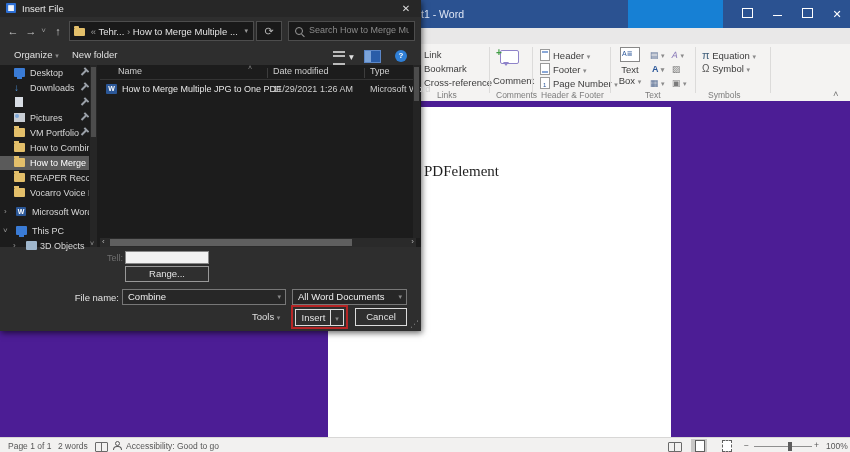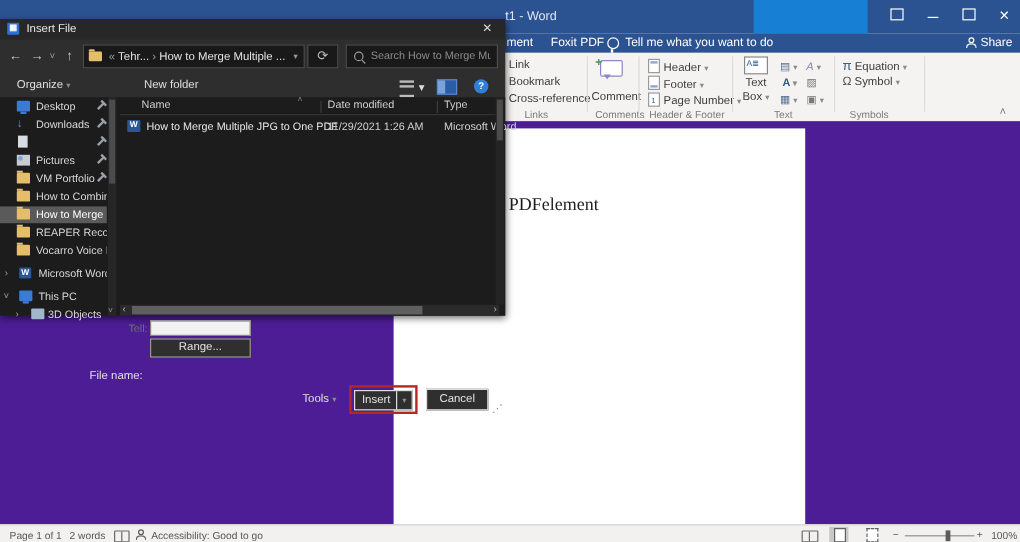--- a/index.html
+++ b/index.html
@@ -43,21 +43,21 @@
   .statusbar{position:absolute;left:0;top:437px;width:850px;height:15px;background:#f2f1f0;border-top:1px solid #d8d7d6;font-size:8.5px;color:#565656;}
   .st{position:absolute;top:3px;white-space:nowrap;}
   .book-icon{position:absolute;width:11px;height:8px;border:1px solid #6a6a6a;border-radius:1px;}
   .book-icon::before{content:"";position:absolute;left:5px;top:0;bottom:0;width:1px;background:#6a6a6a;}
   .pg-icon{position:absolute;width:8px;height:10px;border:1px solid #5f5f5f;background:#fff;}
   .pg-icon.web{border-style:dashed;}
   .view-sel{position:absolute;width:16px;height:13px;background:#c9c8c7;}
   .zoom-track{position:absolute;width:58px;height:1px;background:#8f8f8f;}
   .zoom-thumb{position:absolute;width:4px;height:9px;background:#5c5c5c;}
   
-  .dialog{position:absolute;left:0;top:16px;width:421px;height:247px;background:#2e2e2e;color:#e4e4e4;font-size:9.5px;box-shadow:1px 2px 6px rgba(0,0,0,.6);}
+  .dialog{position:absolute;left:0;top:0;width:421px;height:331px;background:#2e2e2e;color:#e4e4e4;font-size:9.5px;box-shadow:1px 2px 6px rgba(0,0,0,.6);}
   .dtitle{position:absolute;left:0;top:0;width:421px;height:17px;background:#272727;}
   .dtitle-text{position:absolute;left:22px;top:3px;font-size:9.5px;color:#e8e8e8;}
   .dlogo{position:absolute;left:6px;top:3px;width:10px;height:10px;background:#2d6fd4;border-radius:1px;color:#fff;font-size:7px;font-weight:bold;text-align:center;line-height:10px;}
   .dclose{position:absolute;right:0;top:0;width:30px;height:17px;text-align:center;line-height:17px;color:#ddd;font-size:10px;}
   .navbtn{position:absolute;top:22px;width:16px;height:18px;color:#c9c9c9;font-size:11px;text-align:center;line-height:18px;}
   .field{position:absolute;top:21px;height:20px;background:#191919;border:1px solid #4d4d4d;box-sizing:border-box;}
   .addr-in{position:absolute;top:4px;left:4px;white-space:nowrap;color:#e2e2e2;font-size:9.5px;}
   .folder-icon{display:inline-block;width:11px;height:8px;background:#e3bf6a;border-radius:1px;position:relative;vertical-align:-1px;margin-right:3px;}
   .folder-icon::before{content:"";position:absolute;top:-2px;left:0;width:5px;height:2px;background:#e3bf6a;border-radius:1px 1px 0 0;}
   .srch{position:absolute;left:20px;top:3px;color:#8b8b8b;font-size:9px;background:transparent;border:none;width:100px;font-family:"Liberation Sans",sans-serif;padding:0;}
@@ -119,28 +119,20 @@
 
   <div class="wtitlebar">
     <span class="wtitle">t1 - Word</span>
     <div class="whighlight"></div>
     <div class="wc" style="left:734px;"><span class="box-icon"></span></div>
     <div class="wc" style="left:764px;"><span class="min-icon"></span></div>
     <div class="wc" style="left:794px;"><span class="box-icon"></span></div>
     <div class="wc" style="left:824px;">✕</div>
   </div>
 
-  <div class="wtabs">
-    <span class="wtab" style="left:422px;">ment</span>
-    <span class="wtab" style="left:459px;">Foxit PDF</span>
-    <span class="bulb-icon" style="left:506px;top:3px;"></span>
-    <span class="wtab" style="left:521px;">Tell me what you want to do</span>
-    <span class="person-icon" style="left:805px;top:3px;color:#fff;"></span>
-    <span class="wtab" style="left:817px;">Share</span>
-  </div>
 
   <div class="ribbon">
 
     <span class="ritem" style="left:424px;top:5px;">Link</span>
     <span class="ritem" style="left:424px;top:19px;">Bookmark</span>
     <span class="ritem" style="left:424px;top:33px;">Cross-reference</span>
     <span class="rlabel" style="left:437px;">Links</span>
     <div class="rsep" style="left:489px;"></div>
 
     <div class="bubble-icon" style="left:500px;top:6px;">
@@ -224,21 +216,21 @@
     </div>
     <div class="field" style="left:256px;width:26px;text-align:center;">
       <span style="color:#bbb;font-size:11px;line-height:19px;">⟳</span>
     </div>
     <div class="field" style="left:288px;width:127px;">
       <span class="mag-icon"></span>
       <input class="srch" placeholder="Search How to Merge Multi..." style="">
     </div>
 
     <span class="tbar" style="left:14px;"><span>Organize</span> <span class="caret">▾</span></span>
-    <span class="tbar" style="left:72px;margin-left:48px;">New folder</span>
+    <span class="tbar" style="left:72px;">New folder</span>
     <span class="list-icon" style="left:333px;top:51px;"></span>
     <span class="tbar caret" style="left:349px;top:51px;">▾</span>
     <span class="pane-icon" style="left:364px;top:50px;"></span>
     <span class="help-icon" style="left:395px;top:50px;">?</span>
 
     <div class="listarea">
 
       <div class="sb-item" style="top:1px;">
           <span class="sb-ico ico-mon" style="left:14px;"></span>
           <span class="sb-label" style="left:30px;">Desktop</span>
@@ -323,20 +315,28 @@
       <span class="harrow" style="left:2px;">‹</span>
       <div class="hthumb"></div>
       <span class="harrow" style="right:2px;">›</span>
     </div>
 
     <span class="abs dim" style="left:96px;top:253px;width:27px;text-align:right;font-size:9px;">Tell:</span>
     <input class="range-input" style="">
     <div class="btn range-btn">Range...</div>
 
     <span class="abs" style="left:60px;top:292px;width:59px;text-align:right;color:#e0e0e0;">File name:</span>
+    <div class="combo" style="left:122px;top:289px;width:164px;">
+      <span>Combine</span>
+      <span class="caret">▾</span>
+    </div>
+    <div class="combo" style="left:292px;top:289px;width:115px;">
+      <span>All Word Documents</span>
+      <span class="caret">▾</span>
+    </div>
 
     <span class="abs" style="left:252px;top:311px;color:#e0e0e0;"><span>Tools</span> <span class="caret">▾</span></span>
     <div class="redbox"></div>
     <div class="btn insert-btn">
       <span>Insert</span>
       <span class="insert-split"><span class="caret">▾</span></span>
     </div>
     <div class="btn cancel-btn">Cancel</div>
     <span class="grip">⋰</span>
   </div>

